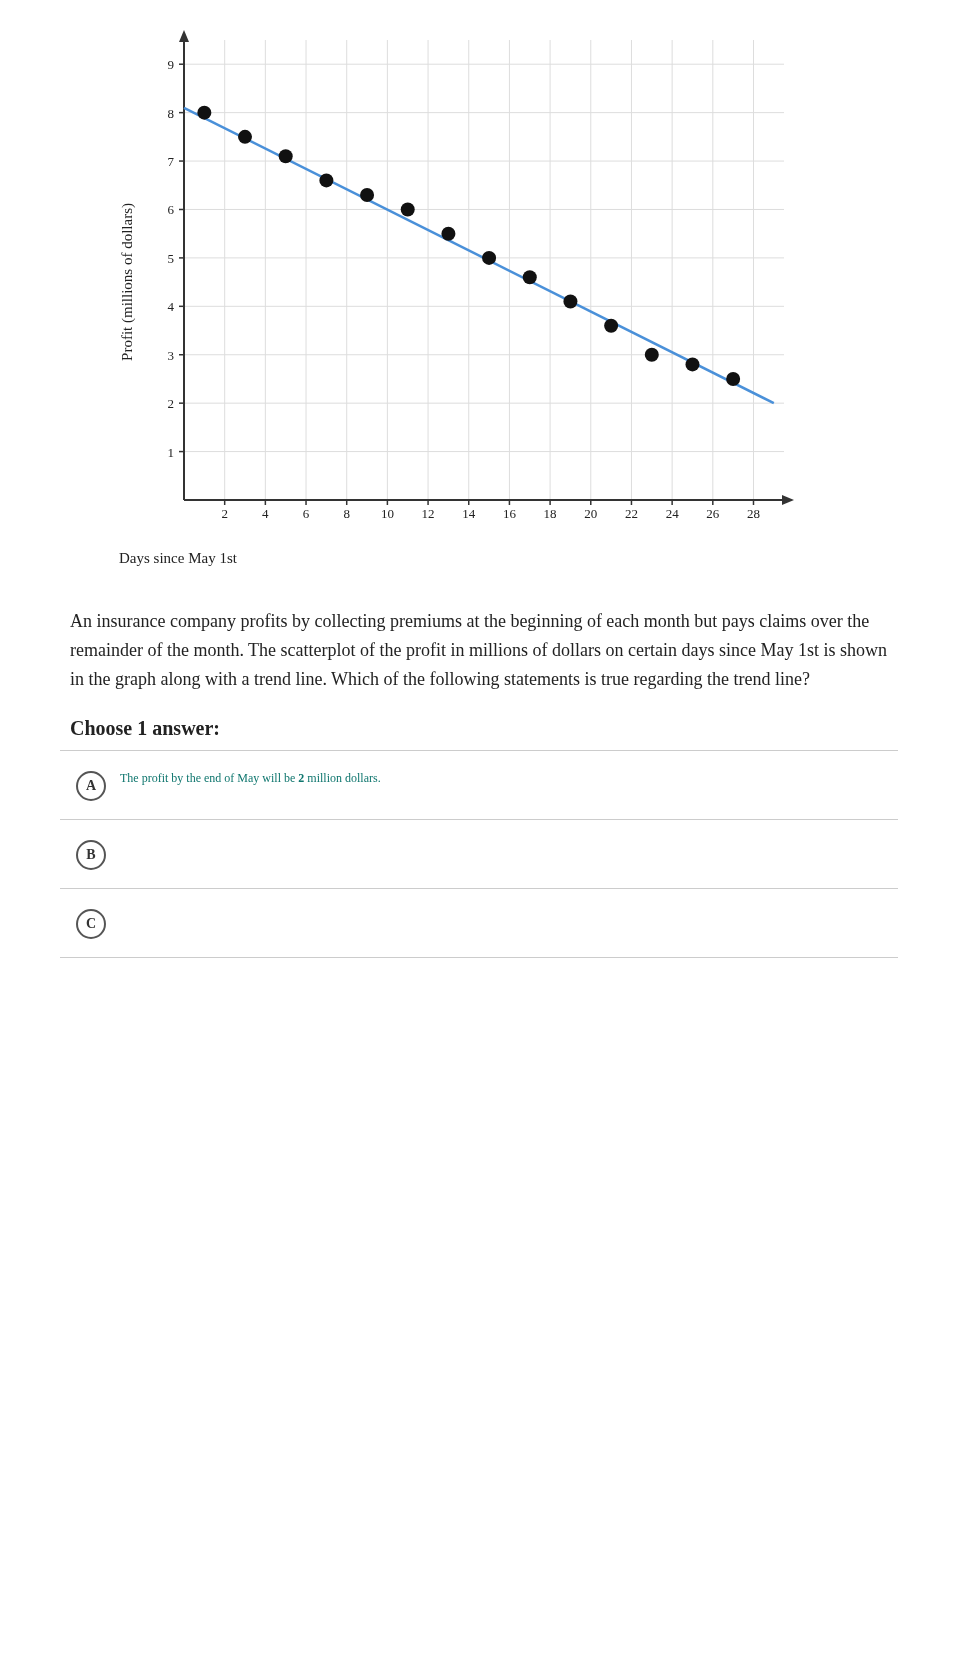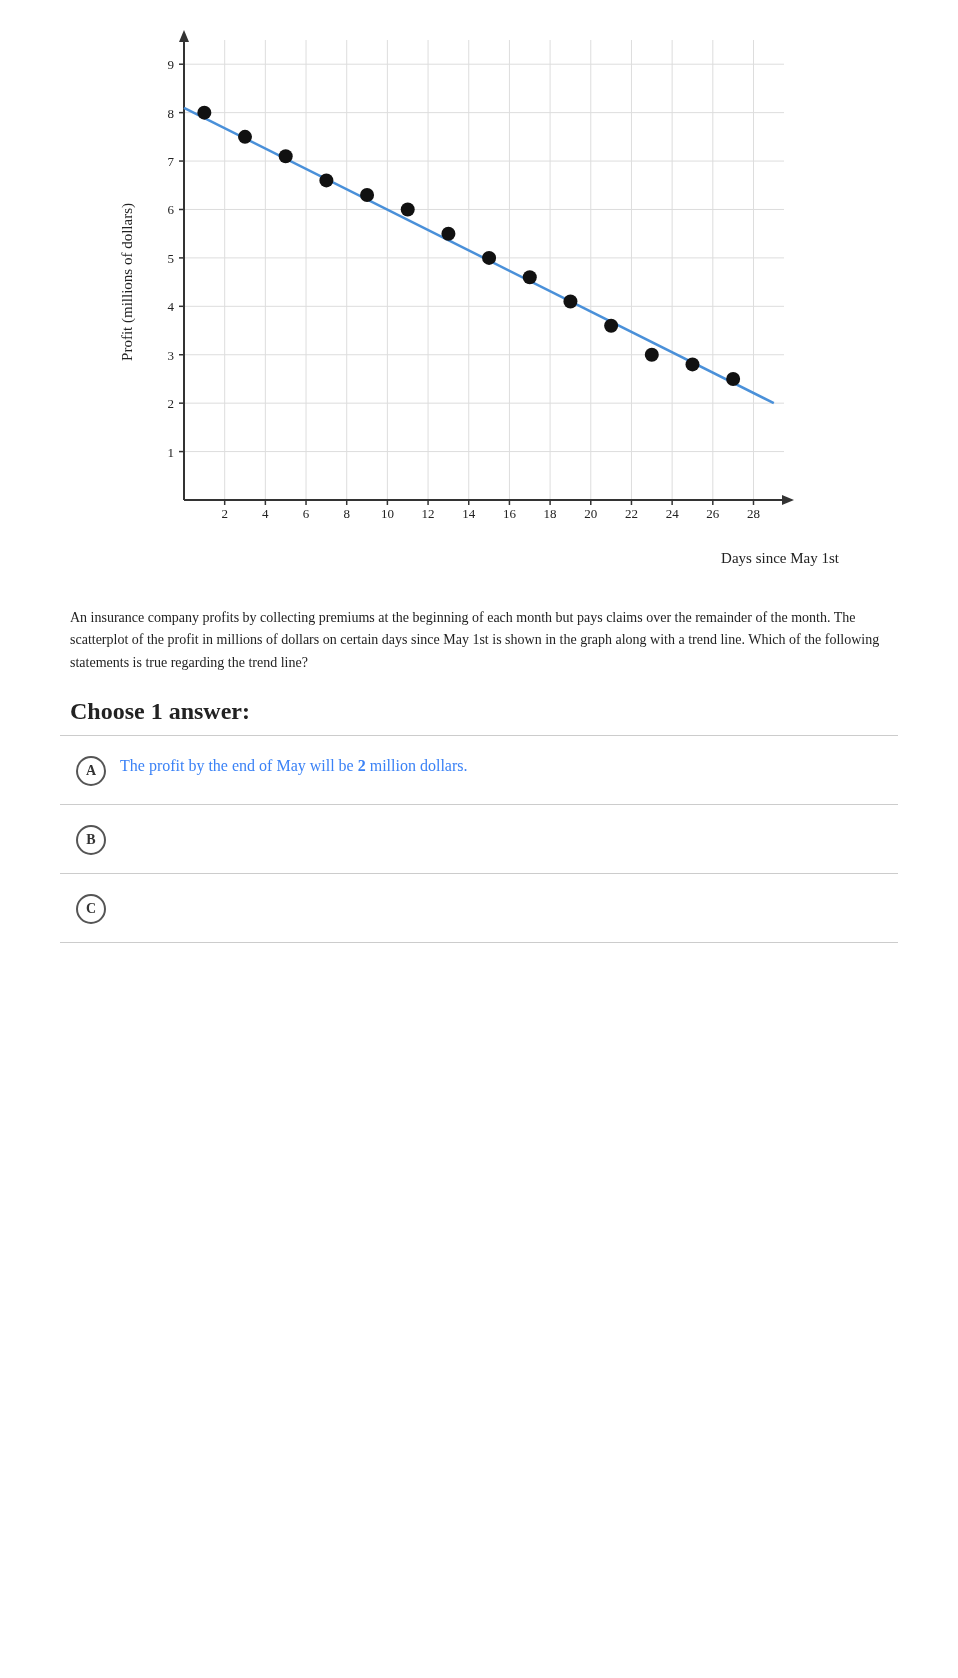--- a/index.html
+++ b/index.html
@@ -27,33 +27,33 @@
       text-align: center;
       margin-right: 8px;
       align-self: center;
       white-space: nowrap;
       color: #222;
     }
     .chart-svg-wrap {
       flex: 1;
     }
     .x-axis-label {
-      text-align: right;
+      text-align: left;
       font-size: 15px;
       margin-top: 6px;
       color: #222;
     }
     .question-text {
-      font-size: 14px;
+      font-size: 18px;
       line-height: 1.6;
       margin: 0 30px 24px 30px;
       color: #222;
     }
     .choose-label {
-      font-size: 24px;
+      font-size: 20px;
       font-weight: bold;
       margin: 0 30px 10px 30px;
     }
     .answers-container {
       margin: 0 20px;
       border-top: 1px solid #ccc;
     }
     .answer-row {
       display: flex;
       align-items: flex-start;
@@ -70,23 +70,23 @@
       display: flex;
       align-items: center;
       justify-content: center;
       font-size: 14px;
       font-weight: bold;
       flex-shrink: 0;
       margin-top: 2px;
       color: #333;
     }
     .answer-text {
-      font-size: 16px;
+      font-size: 12px;
       line-height: 1.55;
-      color: #3b82f6;
+      color: #0f766e;
     }
     .answer-text strong {
       font-weight: bold;
     }
   </style>
 </head>
 <body>
 
 <div class="chart-container">
   <div class="chart-wrap">

